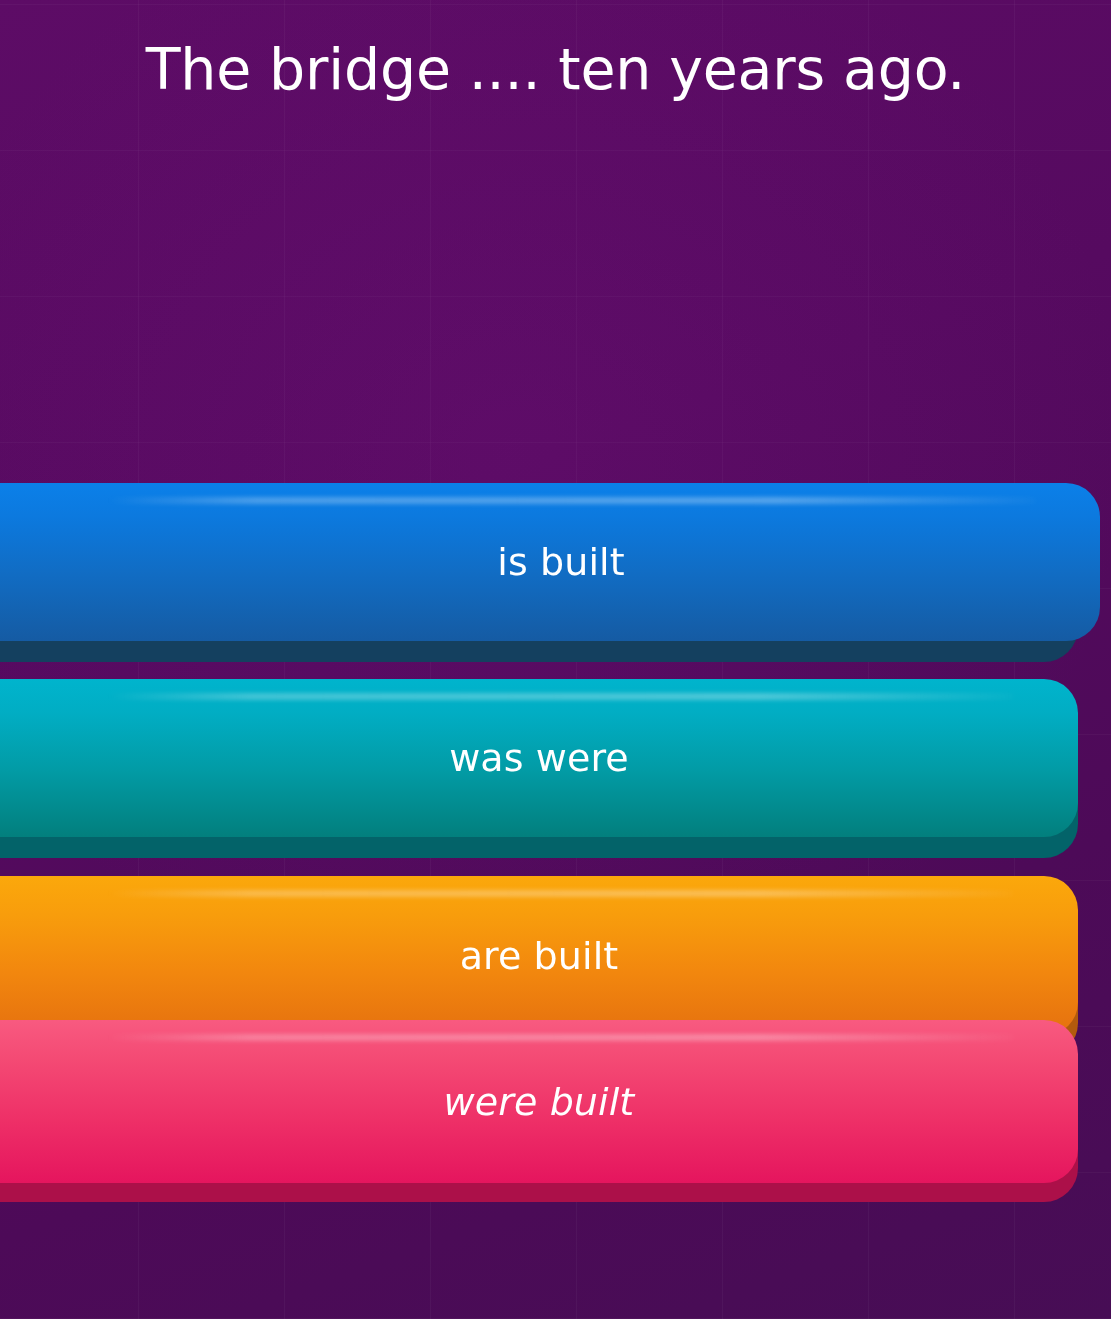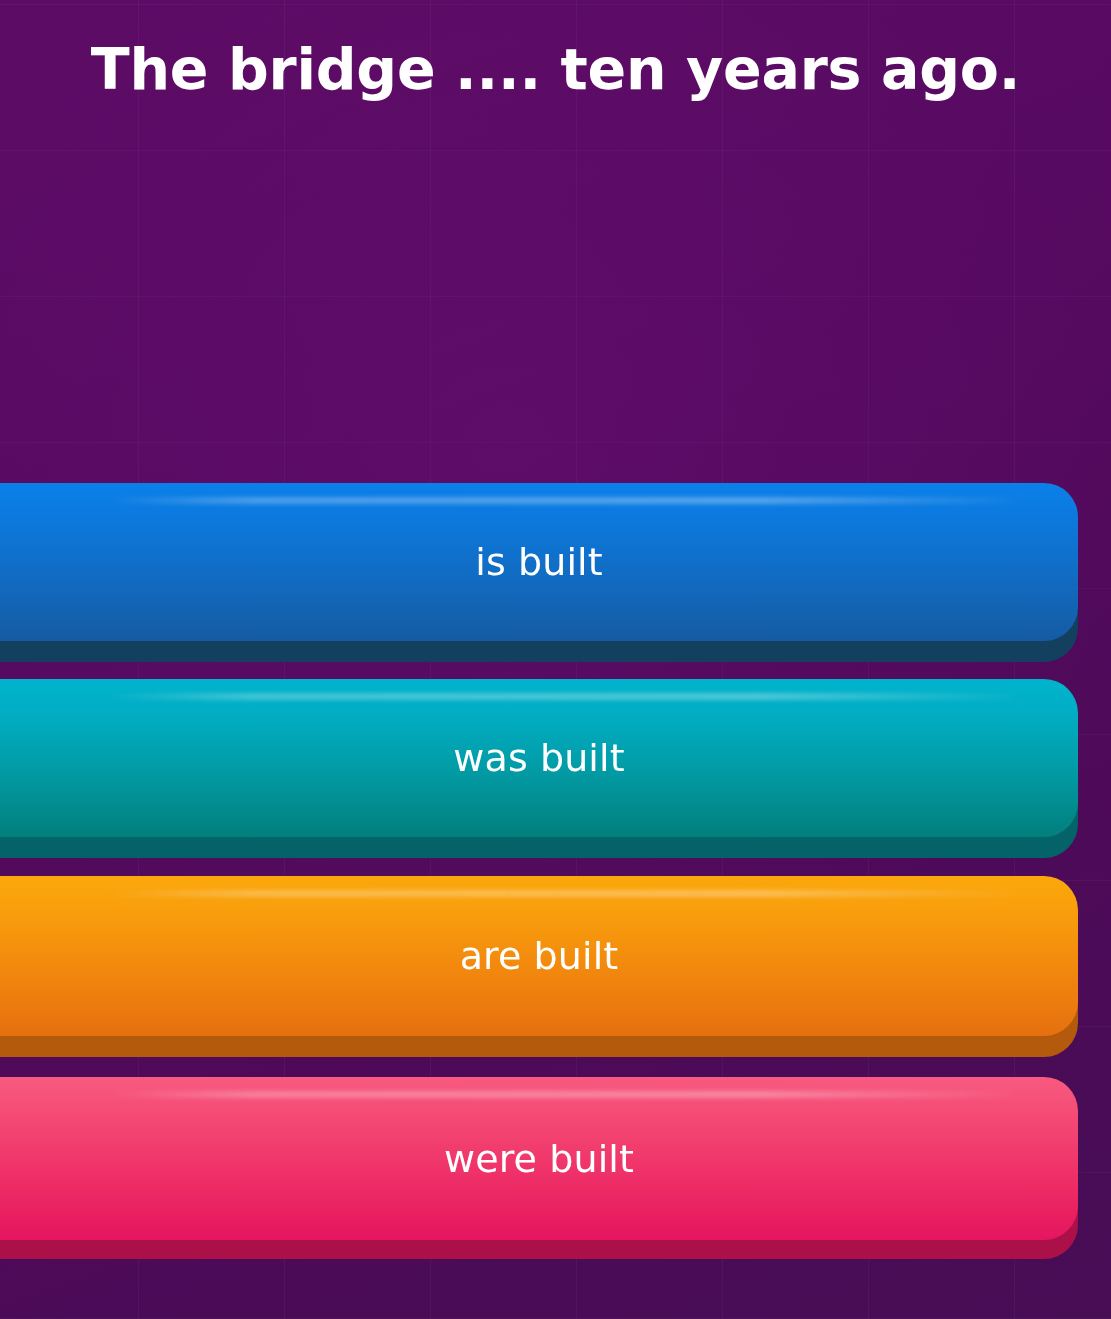--- a/index.html
+++ b/index.html
@@ -51,21 +51,21 @@
     width: 1111px;
     height: 140px;
     display: flex;
     align-items: center;
     justify-content: center;
   }
   #question-text {
     color: #ffffff;
     font-size: 57px;
     line-height: 1.12;
-    font-weight: 700;
+    font-weight: 400;
     letter-spacing: -0.2px;
     text-align: center;
     padding: 0 26px;
     white-space: nowrap;
   }
 
   
   .answer-btn {
     position: absolute;
     left: 0;
@@ -120,33 +120,33 @@
     font-weight: 400;
     letter-spacing: 0.1px;
     text-align: center;
     z-index: 2;
   }
 
   
   #answer-0 { top: 483px; height: 179px; }
   #answer-0 .answer-depth { top: 14px;  height: 165px; background: #14405f; }
   #answer-0 .answer-face  { height: 158px;
-      background: linear-gradient(to bottom, #0b80e9 0%, #0c79de 22%, #116cc3 58%, #155ba3 100%); }
+      background: linear-gradient(to bottom, #0b80e9 0%, #0c79de 22%, #116cc3 58%, #155ba3 100%); padding-left: 22px; }
 
   #answer-1 { top: 679px; height: 179px; }
   #answer-1 .answer-depth { top: 14px;  height: 165px; background: #036369; }
   #answer-1 .answer-face  { height: 158px;
       background: linear-gradient(to bottom, #00b4cd 0%, #01adc3 22%, #029ba5 58%, #027f7d 100%); }
 
   #answer-2 { top: 876px; height: 207px; }
   #answer-2 .answer-depth { top: 14px;  height: 167px; background: #b35a0c; }
   #answer-2 .answer-face  { height: 160px;
       background: linear-gradient(to bottom, #fba80b 0%, #f89d0c 24%, #f2870e 60%, #e5700f 100%); }
 
-  #answer-3 { top: 1077px; height: 221px; }
+  #answer-3 { top: 1020px; height: 221px; font-style: italic; }
   #answer-3 .answer-depth { top: 14px;  height: 168px; background: #ac1049; }
   #answer-3 .answer-face  { height: 163px;
       background: linear-gradient(to bottom, #f85a80 0%, #f44a74 24%, #ee2f67 62%, #e5155e 100%); }
 </style>
 </head>
 <body>
 
 <div id="quiz-stage">
 
   <div id="bg-grid"></div>
@@ -161,21 +161,21 @@
     <div class="answer-face">
       <div class="answer-gloss"></div>
       <span class="answer-label">is built</span>
     </div>
   </div>
 
   <div class="answer-btn" id="answer-1">
     <div class="answer-depth"></div>
     <div class="answer-face">
       <div class="answer-gloss"></div>
-      <span class="answer-label">was built</span>
+      <span class="answer-label">was were</span>
     </div>
   </div>
 
   <div class="answer-btn" id="answer-2">
     <div class="answer-depth"></div>
     <div class="answer-face">
       <div class="answer-gloss"></div>
       <span class="answer-label">are built</span>
     </div>
   </div>

